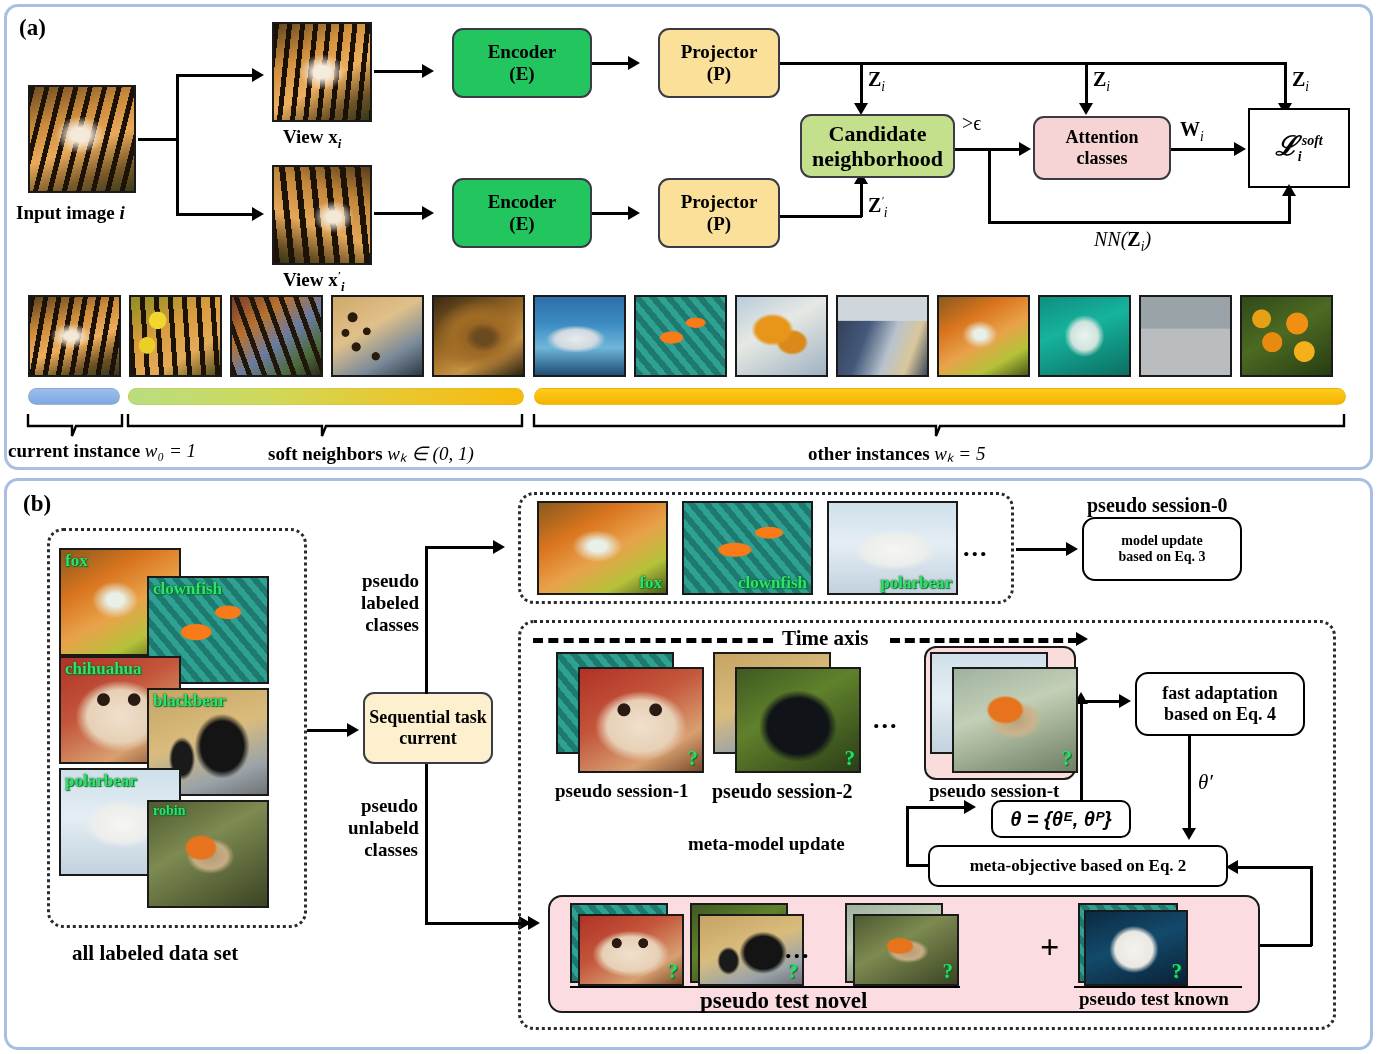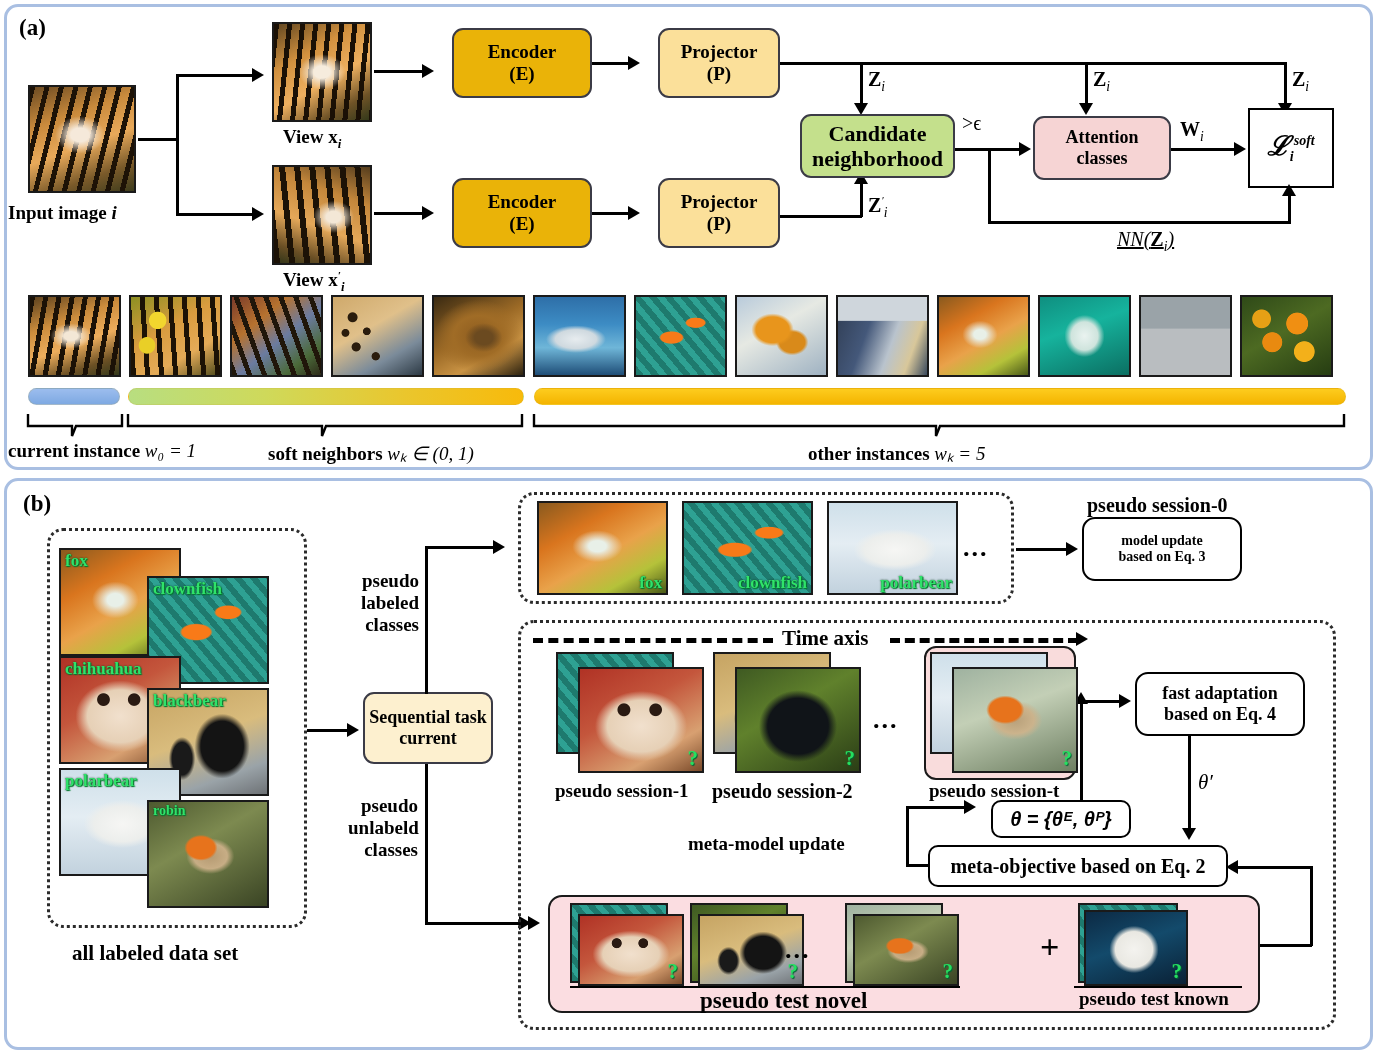--- a/index.html
+++ b/index.html
@@ -13,21 +13,21 @@
   .panel { position:absolute; border:3px solid #a9bfe2; border-radius:14px; background:#fff; }
   #panel-a { left:4px; top:4px; width:1369px; height:466px; }
   #panel-b { left:4px; top:478px; width:1369px; height:572px; }
 
   .panel-label { position:absolute; font-weight:bold; font-size:23px; font-family:"Liberation Serif", serif; }
 
   
   .pbox { position:absolute; border:2.5px solid #3b3b46; border-radius:11px;
           display:flex; align-items:center; justify-content:center; text-align:center;
           font-weight:bold; font-size:19px; line-height:1.15; font-family:"Liberation Serif", serif; }
-  .blue   { background:#eab308; }
+  .blue   { background:#22c55e; }
   .yellow { background:#fbe09a; }
   .green  { background:#c4e08c; }
   .pink   { background:#f6d4d4; }
   .cream  { background:#fdf0cf; }
   .plain  { background:#fff; border:2.5px solid #000; border-radius:13px; }
   .sqbox  { background:#fff; border:2.5px solid #000; border-radius:0; }
 
   
   .ln { position:absolute; background:#000; }
   .hln { height:2.6px; }
@@ -73,21 +73,21 @@
 
 <div class="panel" id="panel-a">
   <span class="panel-label" style="left:12px; top:8px;">(a)</span>
 </div>
 
 <div class="photo" style="left:28px; top:85px; width:108px; height:108px;
      background-image:
        radial-gradient(ellipse 40% 30% at 48% 46%, #f5e9da 0%, #f5e9da 22%, transparent 60%),
        repeating-linear-gradient(104deg, #1d1206 0 5px, transparent 5px 14px),
        linear-gradient(160deg,#6b4a22 0%, #c98a3c 30%, #e8a95a 55%, #7a5a2a 80%, #3d3b1c 100%);"></div>
-<div class="lbl" style="left:8px; top:202px;">
+<div class="lbl" style="left:16px; top:202px;">
   <span>Input image</span> <span class="it">i</span>
 </div>
 
 <div class="ln hln abs" style="left:138px; top:138px; width:40px;"></div>
 <div class="ln vln abs" style="left:176px; top:75px; height:140px;"></div>
 <div class="ln hln abs" style="left:176px; top:74px; width:78px;"></div>
 <div class="arrowR" style="left:252px; top:68px;"></div>
 <div class="ln hln abs" style="left:176px; top:213px; width:78px;"></div>
 <div class="arrowR" style="left:252px; top:207px;"></div>
 
@@ -162,31 +162,31 @@
 <div class="mth" style="left:962px; top:112px;">&gt;ϵ</div>
 
 <div class="pbox pink" style="left:1033px; top:116px; width:138px; height:64px; font-size:18px;">
   <div><span>Attention</span><br><span>classes</span></div>
 </div>
 
 <div class="ln hln abs" style="left:1171px; top:148px; width:65px;"></div>
 <div class="arrowR" style="left:1234px; top:142px;"></div>
 <div class="mth" style="left:1180px; top:118px;"><b>W</b><sub>i</sub></div>
 
-<div class="pbox sqbox" style="left:1248px; top:108px; width:86px; height:80px;">
+<div class="pbox sqbox" style="left:1248px; top:108px; width:102px; height:80px;">
   <div class="mth" style="position:relative; font-size:27px;">
     <span style="font-family:'Liberation Serif',serif; font-style:italic;">ℒ</span><sub style="font-size:0.52em;">i</sub><sup style="font-size:0.52em; font-style:italic;">soft</sup>
   </div>
 </div>
 
 <div class="ln vln abs" style="left:988px; top:148px; height:75px;"></div>
 <div class="ln hln abs" style="left:988px; top:221px; width:303px;"></div>
 <div class="ln vln abs" style="left:1288px; top:192px; height:30px;"></div>
 <div class="arrowU" style="left:1282px; top:184px;"></div>
-<div class="mth" style="left:1117px; top:228px; font-style:italic;text-decoration:underline;">
+<div class="mth" style="left:1094px; top:228px; font-style:italic;">
   <span style="font-style:italic;">NN</span>(<b style="font-style:normal;">Z</b><sub>i</sub>)
 </div>
 
 <div id="strip">
     <div class="photo" style="left: 28px; top: 295px; width: 93px; height: 82px; background-image: radial-gradient(40% 28% at 46% 50%, rgb(243, 231, 214) 0%, rgb(243, 231, 214) 20%, transparent 58%), repeating-linear-gradient(100deg, rgb(27, 17, 6) 0px, rgb(27, 17, 6) 5px, transparent 5px, transparent 13px), linear-gradient(160deg, rgb(91, 64, 29) 0%, rgb(205, 141, 61) 33%, rgb(238, 174, 93) 58%, rgb(109, 81, 37) 82%, rgb(51, 56, 27) 100%);"></div>
     <div class="photo" style="left: 129px; top: 295px; width: 93px; height: 82px; background-image: radial-gradient(circle at 30% 30%, rgb(242, 214, 46) 0px, rgb(242, 214, 46) 10%, transparent 11%), radial-gradient(circle at 18% 62%, rgb(233, 207, 39) 0px, rgb(233, 207, 39) 9%, transparent 10%), repeating-linear-gradient(86deg, rgb(28, 18, 5) 0px, rgb(28, 18, 5) 5px, transparent 5px, transparent 14px), linear-gradient(150deg, rgb(141, 143, 34) 0%, rgb(217, 156, 63) 40%, rgb(228, 171, 88) 70%, rgb(78, 74, 28) 100%);"></div>
     <div class="photo" style="left: 230px; top: 295px; width: 93px; height: 82px; background-image: repeating-linear-gradient(70deg, rgb(32, 22, 10) 0px, rgb(32, 22, 10) 5px, transparent 5px, transparent 14px), linear-gradient(140deg, rgb(123, 59, 42) 0%, rgb(182, 114, 47) 30%, rgb(107, 123, 160) 55%, rgb(75, 106, 58) 80%, rgb(45, 42, 24) 100%);"></div>
     <div class="photo" style="left: 331px; top: 295px; width: 93px; height: 82px; background-image: radial-gradient(circle at 22% 26%, rgb(42, 28, 13) 0px, rgb(42, 28, 13) 5%, transparent 6%), radial-gradient(circle at 38% 44%, rgb(42, 28, 13) 0px, rgb(42, 28, 13) 5%, transparent 6%), radial-gradient(circle at 26% 64%, rgb(42, 28, 13) 0px, rgb(42, 28, 13) 5%, transparent 6%), radial-gradient(circle at 48% 76%, rgb(42, 28, 13) 0px, rgb(42, 28, 13) 5%, transparent 6%), radial-gradient(circle at 14% 46%, rgb(42, 28, 13) 0px, rgb(42, 28, 13) 4%, transparent 5%), linear-gradient(150deg, rgb(207, 169, 107) 0%, rgb(224, 192, 138) 40%, rgb(123, 139, 154) 72%, rgb(45, 58, 69) 100%);"></div>
     <div class="photo" style="left: 432px; top: 295px; width: 93px; height: 82px; background-image: radial-gradient(34% 30% at 56% 52%, rgb(107, 74, 32) 0%, rgb(107, 74, 32) 30%, transparent 62%), radial-gradient(62% 58%, rgb(141, 92, 31) 0%, rgb(160, 108, 38) 45%, transparent 80%), linear-gradient(150deg, rgb(58, 42, 18) 0%, rgb(156, 106, 38) 45%, rgb(201, 147, 68) 70%, rgb(44, 34, 16) 100%);"></div>
     <div class="photo" style="left: 533px; top: 295px; width: 93px; height: 82px; background-image: radial-gradient(42% 22% at 46% 54%, rgb(231, 236, 239) 0%, rgb(207, 217, 223) 55%, transparent 80%), linear-gradient(rgb(46, 111, 168) 0%, rgb(61, 140, 196) 35%, rgb(111, 182, 216) 65%, rgb(31, 78, 120) 100%);"></div>
@@ -337,21 +337,21 @@
 </div>
 
 <div class="ln vln abs" style="left:1188px; top:736px; height:96px;"></div>
 <div class="arrowD" style="left:1182px; top:828px;"></div>
 <div class="mth" style="left:1198px; top:770px; font-style:italic; font-size:21px;">θ′</div>
 
 <div class="pbox plain" style="left:991px; top:800px; width:140px; height:38px; font-size:20px; border-width:2px; border-radius:10px;">
   <span style="font-style:italic; font-family:'Liberation Sans',sans-serif;">θ = {θᴱ, θᴾ}</span>
 </div>
 
-<div class="pbox plain" style="left:928px; top:845px; width:300px; height:42px; font-size:20px; border-radius:10px;">
+<div class="pbox plain" style="left:928px; top:845px; width:300px; height:42px; font-size:17px; border-radius:10px;">
   <span>meta-objective based on Eq. 2</span>
 </div>
 
 <div class="lbl" style="left:688px; top:833px; font-size:19px;">meta-model update</div>
 <div class="ln vln abs" style="left:906px; top:806px; height:60px;"></div>
 <div class="ln hln abs" style="left:906px; top:864px; width:24px;"></div>
 <div class="ln hln abs" style="left:906px; top:806px; width:60px;"></div>
 <div class="arrowR" style="left:964px; top:800px;"></div>
 
 <div class="pinkbox" style="left:548px; top:895px; width:712px; height:118px;"></div>

